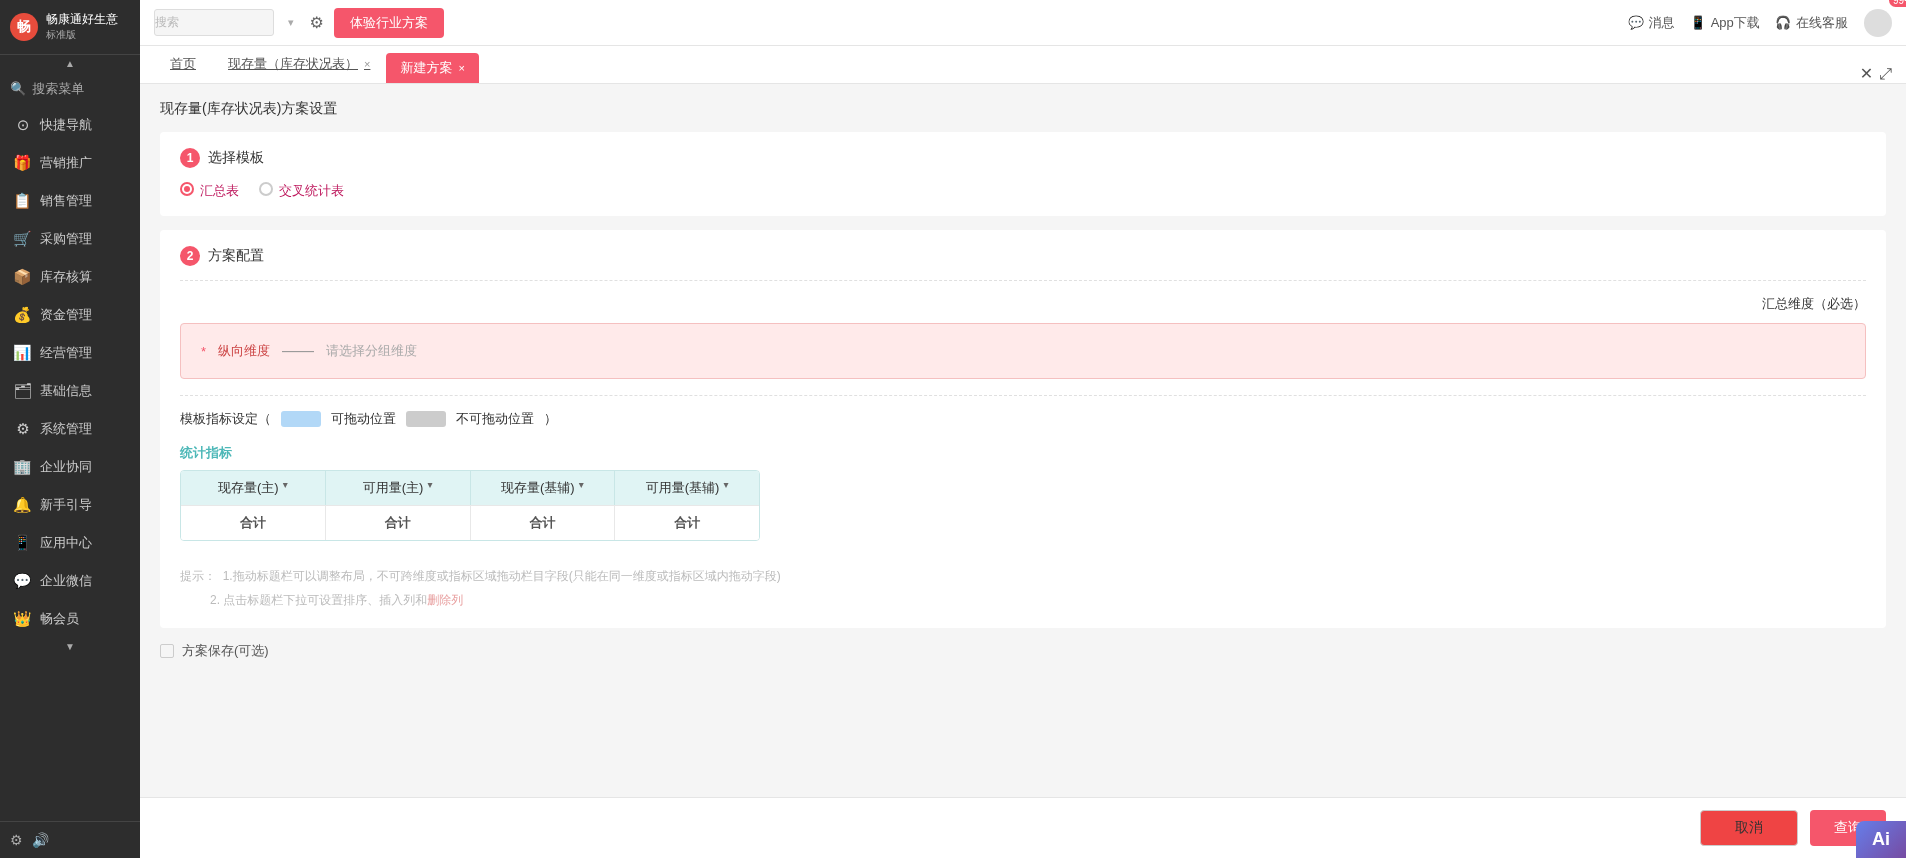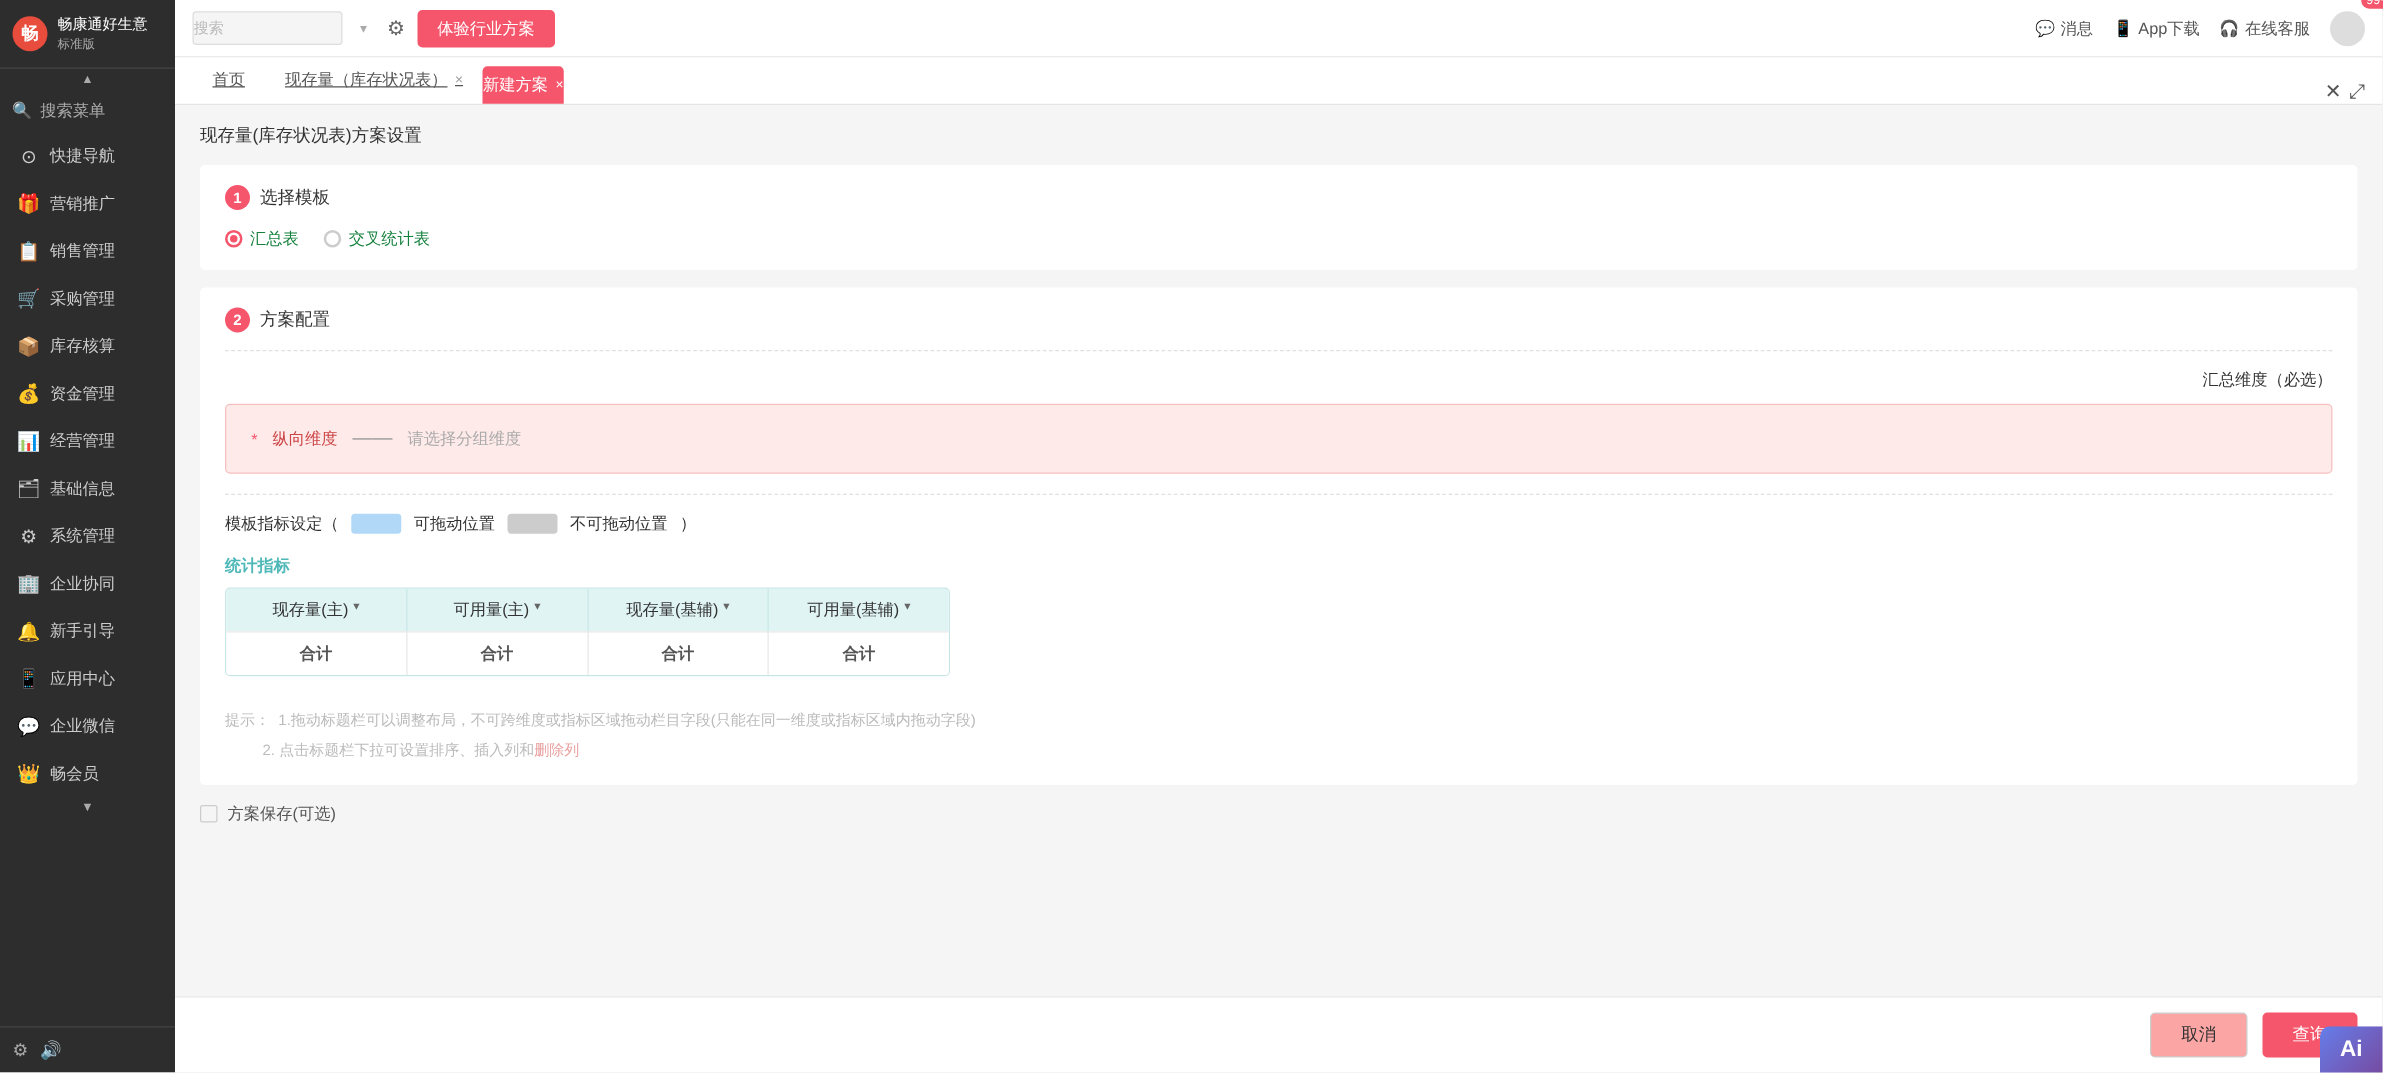--- a/index.html
+++ b/index.html
@@ -107,21 +107,21 @@
       flex-shrink: 0;
     }
     .tab {
       padding: 8px 16px; font-size: 13px; cursor: pointer;
       color: #555; border-bottom: 2px solid transparent;
       display: flex; align-items: center; gap: 6px; text-decoration: underline;
     }
     .tab-close { font-size: 11px; color: #999; cursor: pointer; }
     .tab-new {
       background: #f5566b; color: #fff;
-      padding: 6px 0; font-size: 13px; border-radius: 4px 4px 0 0;
+      padding: 6px 14px; font-size: 13px; border-radius: 4px 4px 0 0;
       display: flex; align-items: center; gap: 6px; cursor: pointer;
     }
     .close-panel-btn {
       margin-left: auto; font-size: 18px; color: #555; cursor: pointer; display: flex; align-items: center; gap: 6px;
     }
 
     
     .content {
       flex: 1; overflow-y: auto; padding: 16px 20px;
       background: #f5f5f5;
@@ -141,21 +141,21 @@
     .step-badge {
       width: 20px; height: 20px; border-radius: 50%;
       background: #f5566b; color: #fff;
       display: flex; align-items: center; justify-content: center;
       font-size: 12px; font-weight: bold; flex-shrink: 0;
     }
     .section-title { font-size: 14px; color: #333; font-weight: 500; }
 
     
     .radio-group { display: flex; align-items: center; gap: 20px; }
-    .radio-item { display: flex; align-items: center; gap: 6px; font-size: 13px; color: #15803d; cursor: pointer; }
+    .radio-item { display: flex; align-items: flex-start; gap: 6px; font-size: 13px; color: #be185d; cursor: pointer; }
     .radio-circle {
       width: 14px; height: 14px; border-radius: 50%;
       border: 2px solid #ccc; display: flex; align-items: center; justify-content: center;
     }
     .radio-circle.checked { border-color: #f5566b; }
     .radio-circle.checked::after {
       content: ''; width: 6px; height: 6px; border-radius: 50%; background: #f5566b;
     }
 
     
@@ -218,22 +218,22 @@
     .checkbox-mock { width: 14px; height: 14px; border: 1px solid #ccc; border-radius: 2px; }
 
     
     .bottom-bar {
       background: #fff; border-top: 1px solid #e5e5e5;
       padding: 12px 20px;
       display: flex; justify-content: flex-end; gap: 12px;
       flex-shrink: 0;
     }
     .btn-cancel {
-      background: #fca5a5; border: 1px solid #ccc; color: #333;
-      padding: 8px 24px; border-radius: 4px; cursor: pointer; font-size: 14px;
+      background: #ef4444; border: 1px solid #ccc; color: #333;
+      padding: 8px 34px; border-radius: 4px; cursor: pointer; font-size: 14px;
     }
     .btn-query {
       background: #f5566b; border: none; color: #fff;
       padding: 8px 24px; border-radius: 4px; cursor: pointer; font-size: 14px;
     }
 
     
     .ai-fab {
       position: fixed; bottom: 0; right: 0;
       background: linear-gradient(135deg, #667eea, #764ba2);

